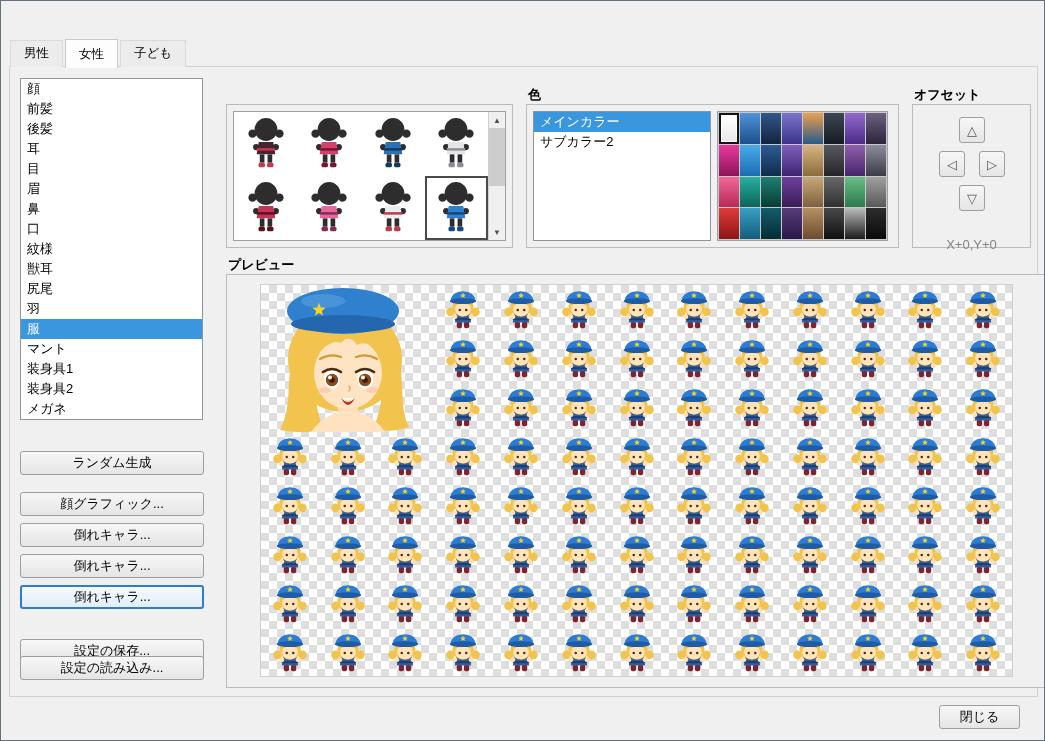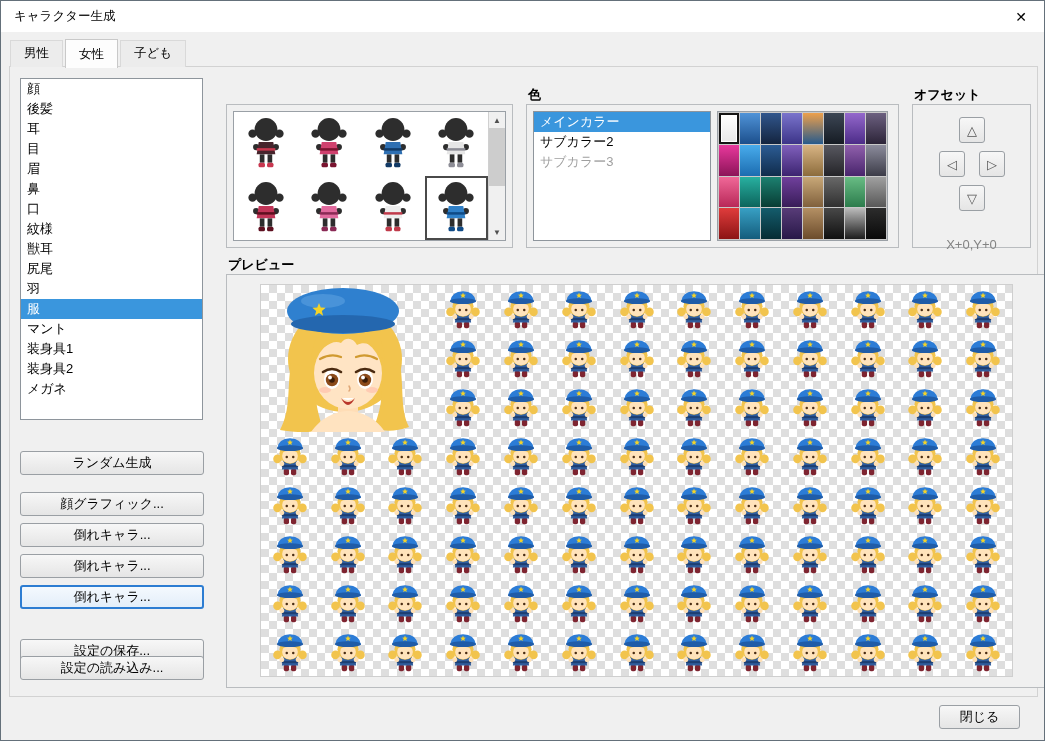--- a/index.html
+++ b/index.html
@@ -90,35 +90,32 @@
       <circle cx="27.4" cy="25" r="1.3" fill="#4a2c12"></circle>
       <path d="M10.5 16.5 Q12 5.5 24 5.5 Q36 5.5 37.5 16.5 Q31 13.5 24 13.5 Q17 13.5 10.5 16.5 Z" fill="#2c7cd6"></path>
       <ellipse cx="24" cy="15.8" rx="13.6" ry="3" fill="#1f5ca8"></ellipse>
       <polygon points="24,6.8 24.82,8.87 27.04,9.01 25.33,10.43 25.88,12.59 24,11.4 22.12,12.59 22.67,10.43 20.96,9.01 23.18,8.87" fill="#f5d327"></polygon>
     </symbol>
   </defs>
 </svg>
 
 <div class="window">
 
-  <div class="titlebar">
-    <span class="title">キャラクター生成</span>
-    <span class="close">✕</span>
-  </div>
 
   <div class="tabstrip" id="tabstrip">
       <div class="tab">男性</div>
       <div class="tab active">女性</div>
       <div class="tab">子ども</div>
     </div>
 
   <div class="tabpage">
 
     <div class="listbox" id="partsList">
         <div class="li">顔</div>
+        <div class="li">前髪</div>
         <div class="li">後髪</div>
         <div class="li">耳</div>
         <div class="li">目</div>
         <div class="li">眉</div>
         <div class="li">鼻</div>
         <div class="li">口</div>
         <div class="li">紋様</div>
         <div class="li">獣耳</div>
         <div class="li">尻尾</div>
         <div class="li">羽</div>
@@ -272,21 +269,20 @@
         </div>
       </div>
     </div>
 
     <div class="group" style="left:516px;top:19px;width:373px;height:162px">
       <span class="group-label">色</span>
       <div class="group-frame">
         <div class="listbox" id="colorList">
             <div class="li sel">メインカラー</div>
             <div class="li">サブカラー2</div>
-            <div class="li disabled">サブカラー3</div>
           </div>
         <div class="palette" id="palette">
             <div class="swatch sel" style="background: linear-gradient(rgb(255, 255, 255), rgb(233, 233, 233));"></div>
             <div class="swatch" style="background: linear-gradient(rgb(79, 147, 216), rgb(28, 79, 140));"></div>
             <div class="swatch" style="background: linear-gradient(rgb(49, 86, 140), rgb(20, 36, 63));"></div>
             <div class="swatch" style="background: linear-gradient(rgb(122, 116, 204), rgb(60, 52, 136));"></div>
             <div class="swatch" style="background: linear-gradient(rgb(237, 160, 76), rgb(39, 90, 140));"></div>
             <div class="swatch" style="background: linear-gradient(rgb(60, 70, 84), rgb(22, 28, 36));"></div>
             <div class="swatch" style="background: linear-gradient(rgb(148, 104, 204), rgb(76, 44, 136));"></div>
             <div class="swatch" style="background: linear-gradient(rgb(108, 96, 128), rgb(44, 36, 56));"></div>

